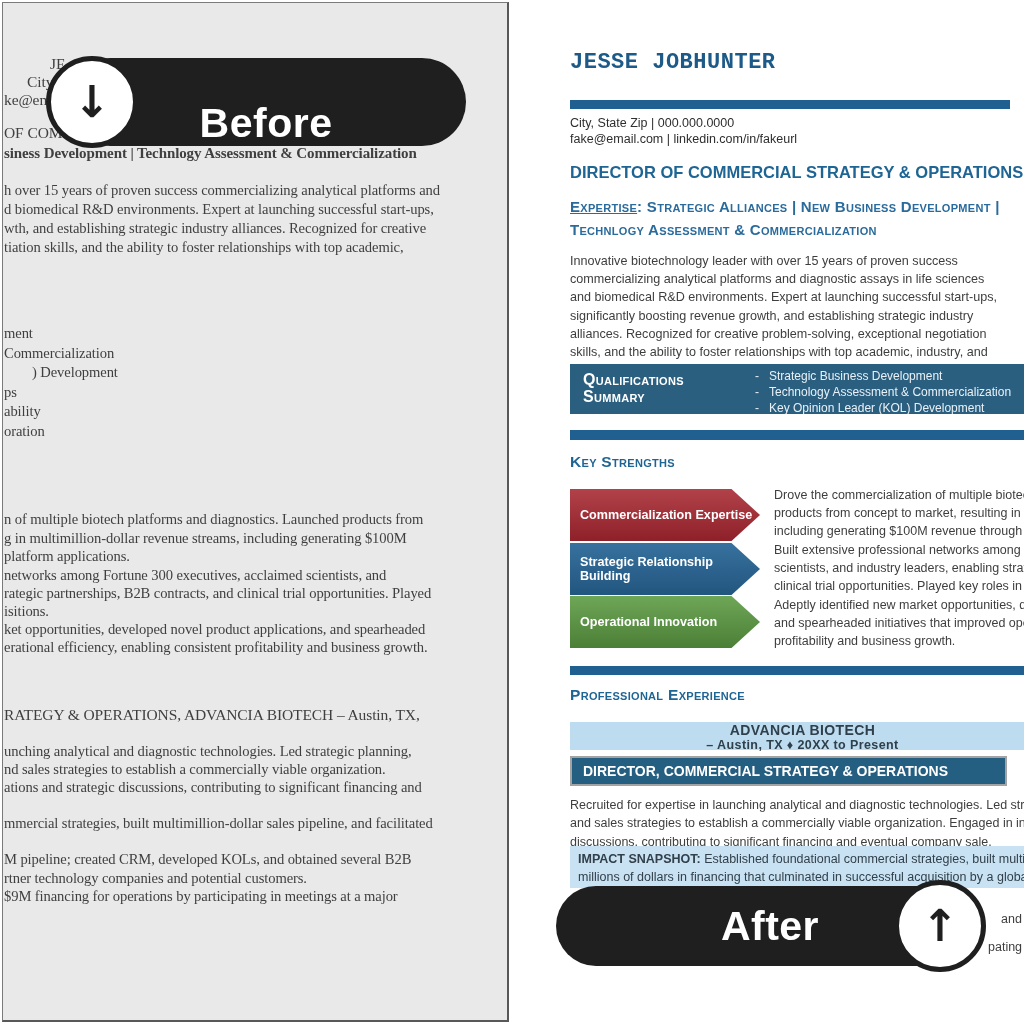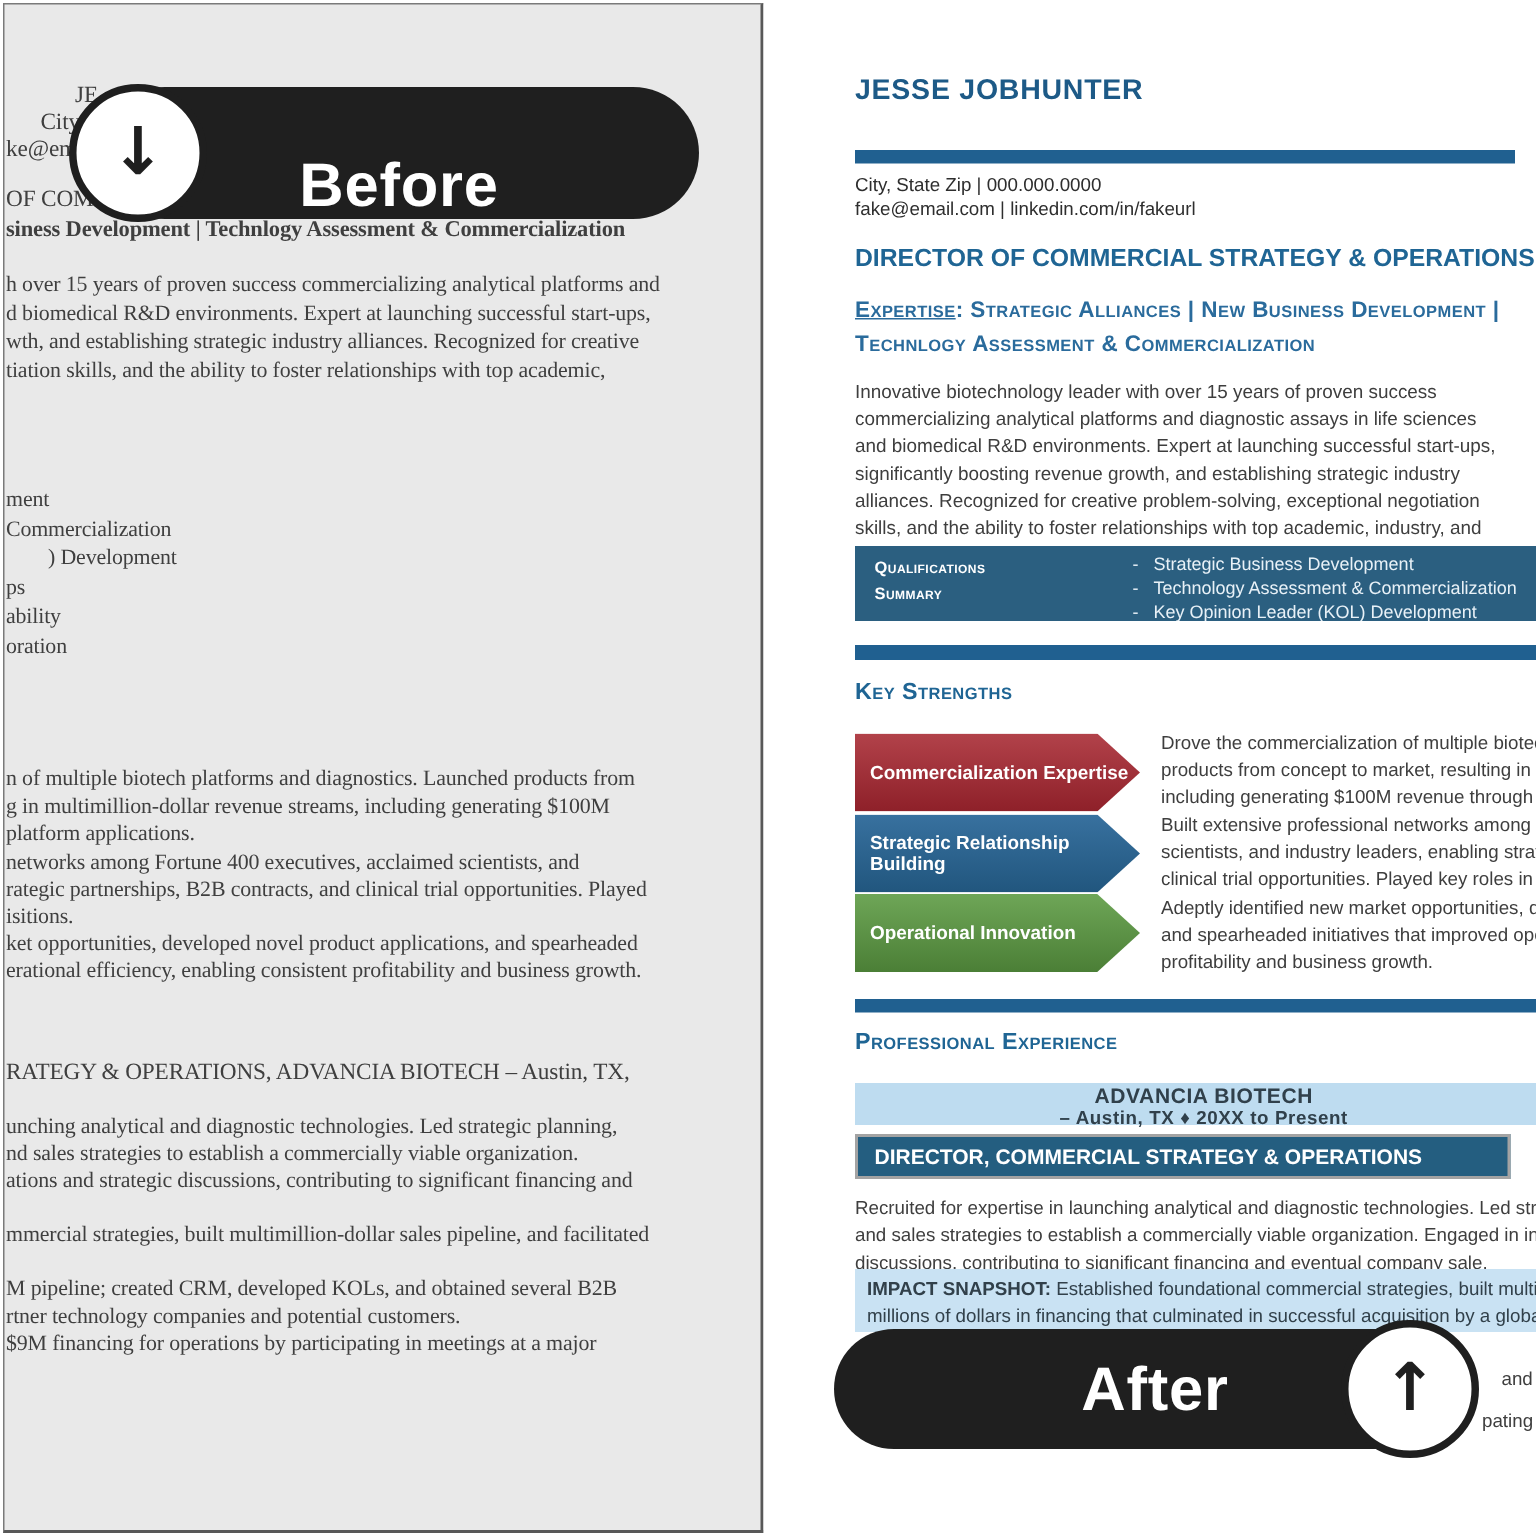--- a/index.html
+++ b/index.html
@@ -8,30 +8,30 @@
   .abs{position:absolute;}
   
   #before-page{left:2px;top:2px;width:504px;height:1017px;background:#e9e9e9;
     border:1px solid #7a7a7a;border-right:2px solid #585858;border-bottom:2px solid #585858;
     font-family:"Liberation Serif","DejaVu Serif",serif;color:#3f3f3f;overflow:hidden;}
   .bl{position:absolute;white-space:nowrap;font-size:14.6px;letter-spacing:-0.1px;}
   .bl-head{font-size:15.5px;}
   
   #after-page{left:509px;top:0;width:515px;height:1024px;background:#ffffff;color:#404040;overflow:visible;}
   .sc{font-variant:small-caps;letter-spacing:0.3px;}
-  #resume-name{left:61px;top:50px;font-size:19px;font-weight:bold;color:#1d5a87;letter-spacing:0.5px;white-space:nowrap;}
+  #resume-name{left:61px;top:50px;font-size:22px;font-weight:bold;color:#1d5a87;letter-spacing:0.5px;white-space:nowrap;font-family:Liberation Mono, monospace;}
   .blue-bar{background:#206090;}
   #name-bar{left:61px;top:100px;width:440px;height:9px;}
   .contact{left:61px;font-size:12.5px;color:#2e2e2e;white-space:nowrap;}
   #resume-title{left:61px;top:163px;font-size:16.5px;font-weight:bold;color:#1f6594;white-space:nowrap;}
   .expertise{left:61px;font-size:15px;font-weight:bold;color:#2a6b9c;white-space:nowrap;}
   #summary-par{left:61px;top:252px;width:437px;font-size:12.6px;line-height:18.2px;color:#3e3e3e;}
   
   #qual-box{left:61px;top:364px;width:454px;height:50px;background:#2b5f80;color:#ffffff;overflow:hidden;}
-  #qual-label{position:absolute;left:13px;top:7px;font-size:11px;font-weight:bold;line-height:17px;}
+  #qual-label{position:absolute;left:13px;top:7px;font-size:16px;font-weight:bold;line-height:17px;}
   .qcol{position:absolute;top:5px;font-size:12px;line-height:15.8px;color:#e8f1f7;white-space:nowrap;}
   .qitem::before{content:"-";margin-right:10px;}
   #qual-col1{left:185px;}
   #divider1{left:61px;top:430px;width:454px;height:10px;}
   #key-strengths-h{left:61px;top:453px;font-size:15.5px;font-weight:bold;color:#1f6594;white-space:nowrap;}
   .arrow{position:absolute;left:61px;width:190px;height:52px;color:#fff;font-size:12.6px;font-weight:bold;
     display:flex;align-items:center;padding-left:10px;box-sizing:border-box;
     clip-path:polygon(0 0,85% 0,100% 50%,85% 100%,0 100%);}
   #arrow-red{top:489px;background:linear-gradient(#b2424a,#8e2029);}
   #arrow-blue{top:543px;background:linear-gradient(#38719f,#21567e);}
@@ -78,21 +78,21 @@
   <div class="bl" style="left:1px;top:322px;">ment</div>
   <div class="bl" style="left:1px;top:342px;">Commercialization</div>
   <div class="bl" style="left:1px;top:361px;padding-left:28px;">) Development</div>
   <div class="bl" style="left:1px;top:381px;">ps</div>
   <div class="bl" style="left:1px;top:400px;">ability</div>
   <div class="bl" style="left:1px;top:420px;">oration</div>
 
   <div class="bl" style="left:1px;top:508px;">n of multiple biotech platforms and diagnostics. Launched products from</div>
   <div class="bl" style="left:1px;top:527px;">g in multimillion-dollar revenue streams, including generating $100M</div>
   <div class="bl" style="left:1px;top:545px;">platform applications.</div>
-  <div class="bl" style="left:1px;top:564px;">networks among Fortune 400 executives, acclaimed scientists, and</div>
+  <div class="bl" style="left:1px;top:564px;">networks among Fortune 300 executives, acclaimed scientists, and</div>
   <div class="bl" style="left:1px;top:582px;">rategic partnerships, B2B contracts, and clinical trial opportunities. Played</div>
   <div class="bl" style="left:1px;top:600px;">isitions.</div>
   <div class="bl" style="left:1px;top:618px;">ket opportunities, developed novel product applications, and spearheaded</div>
   <div class="bl" style="left:1px;top:636px;">erational efficiency, enabling consistent profitability and business growth.</div>
 
   <div class="bl bl-head" style="left:1px;top:703px;">RATEGY &amp; OPERATIONS, ADVANCIA BIOTECH – Austin, TX,</div>
 
   <div class="bl" style="left:1px;top:740px;">unching analytical and diagnostic technologies. Led strategic planning,</div>
   <div class="bl" style="left:1px;top:758px;">nd sales strategies to establish a commercially viable organization.</div>
   <div class="bl" style="left:1px;top:776px;">ations and strategic discussions, contributing to significant financing and</div>

